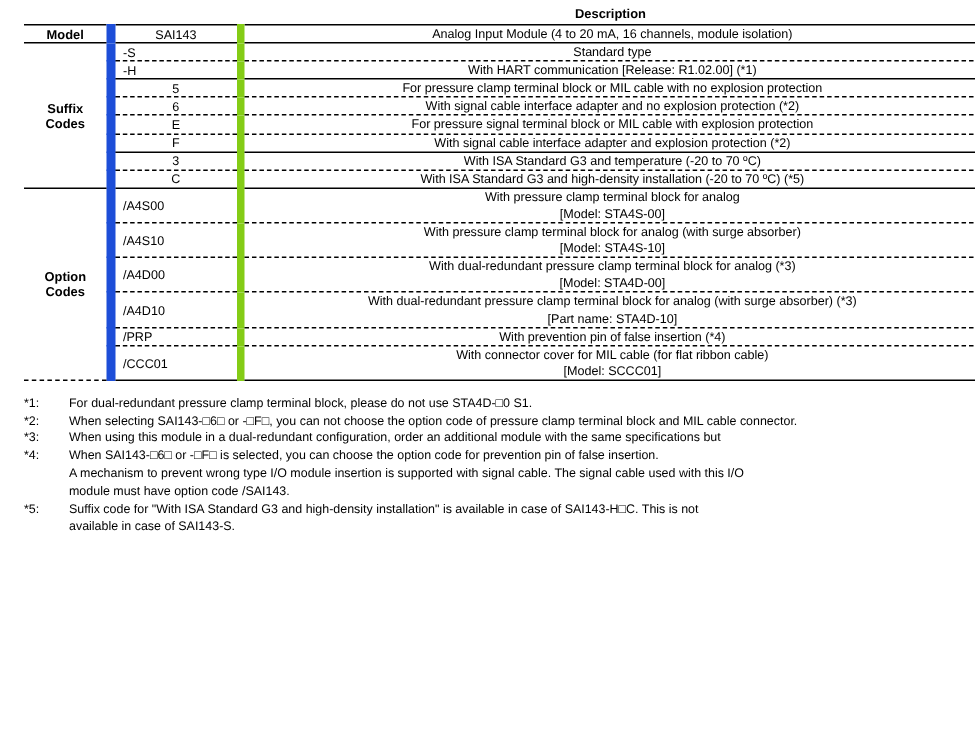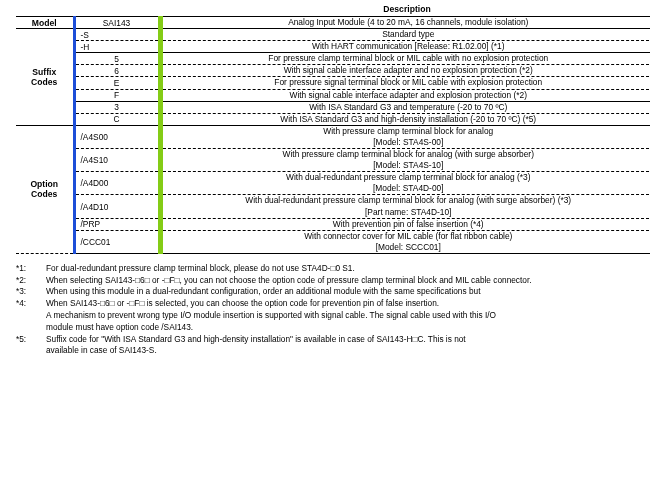--- a/index.html
+++ b/index.html
@@ -47,21 +47,21 @@
     height: 14px;
     padding-bottom: 1px;
   }
 
   .cat-cell {
     text-align: center;
     font-weight: bold;
     font-size: 8.6px;
     border-top: 1.2px solid #000;
     border-bottom: 1.2px solid #000;
-    border-right: 3px solid #1d4ed8;
+    border-right: 6px solid #1d4ed8;
   }
   .code-cell {
     text-align: center;
     font-size: 8.4px;
     border-right: 5px solid #84cc16;
     padding: 2px 2px;
   }
   .code-cell.left {
     text-align: left;
     padding-left: 5px;

